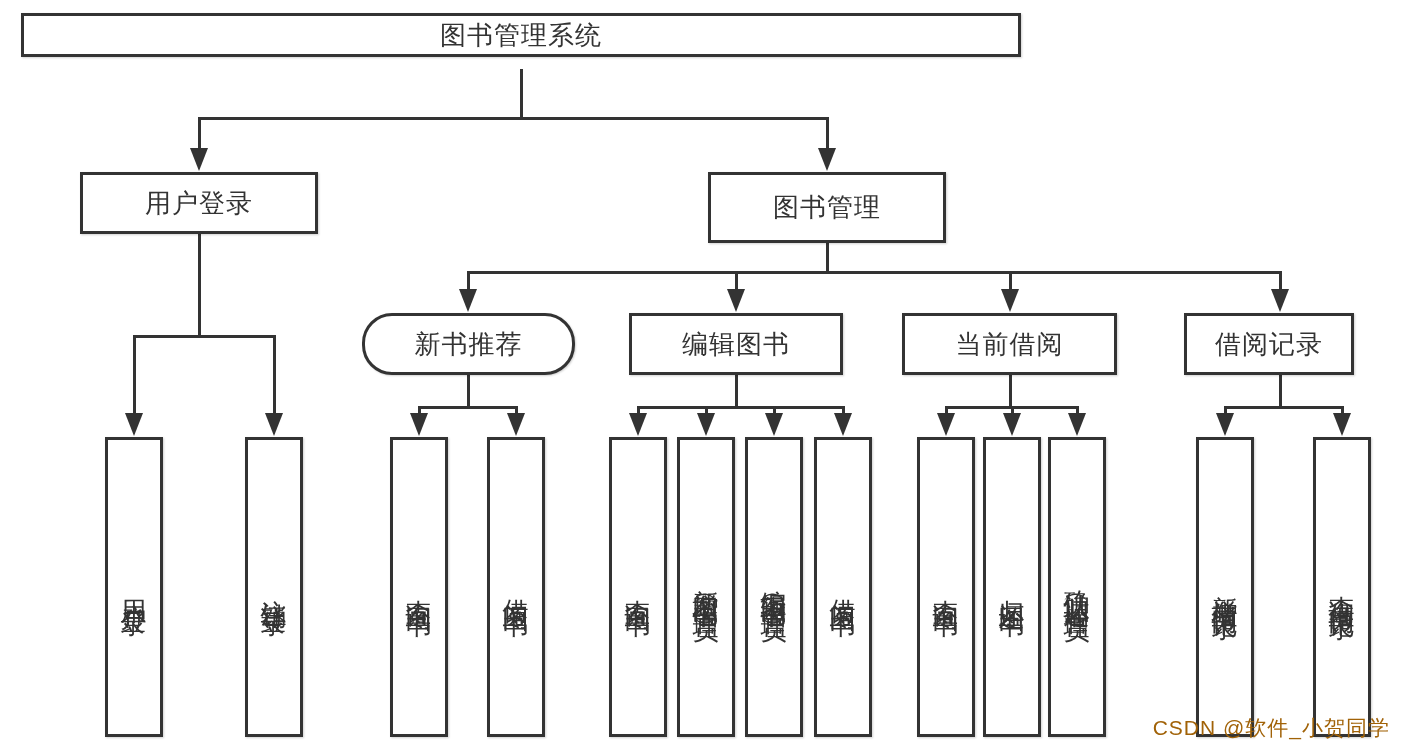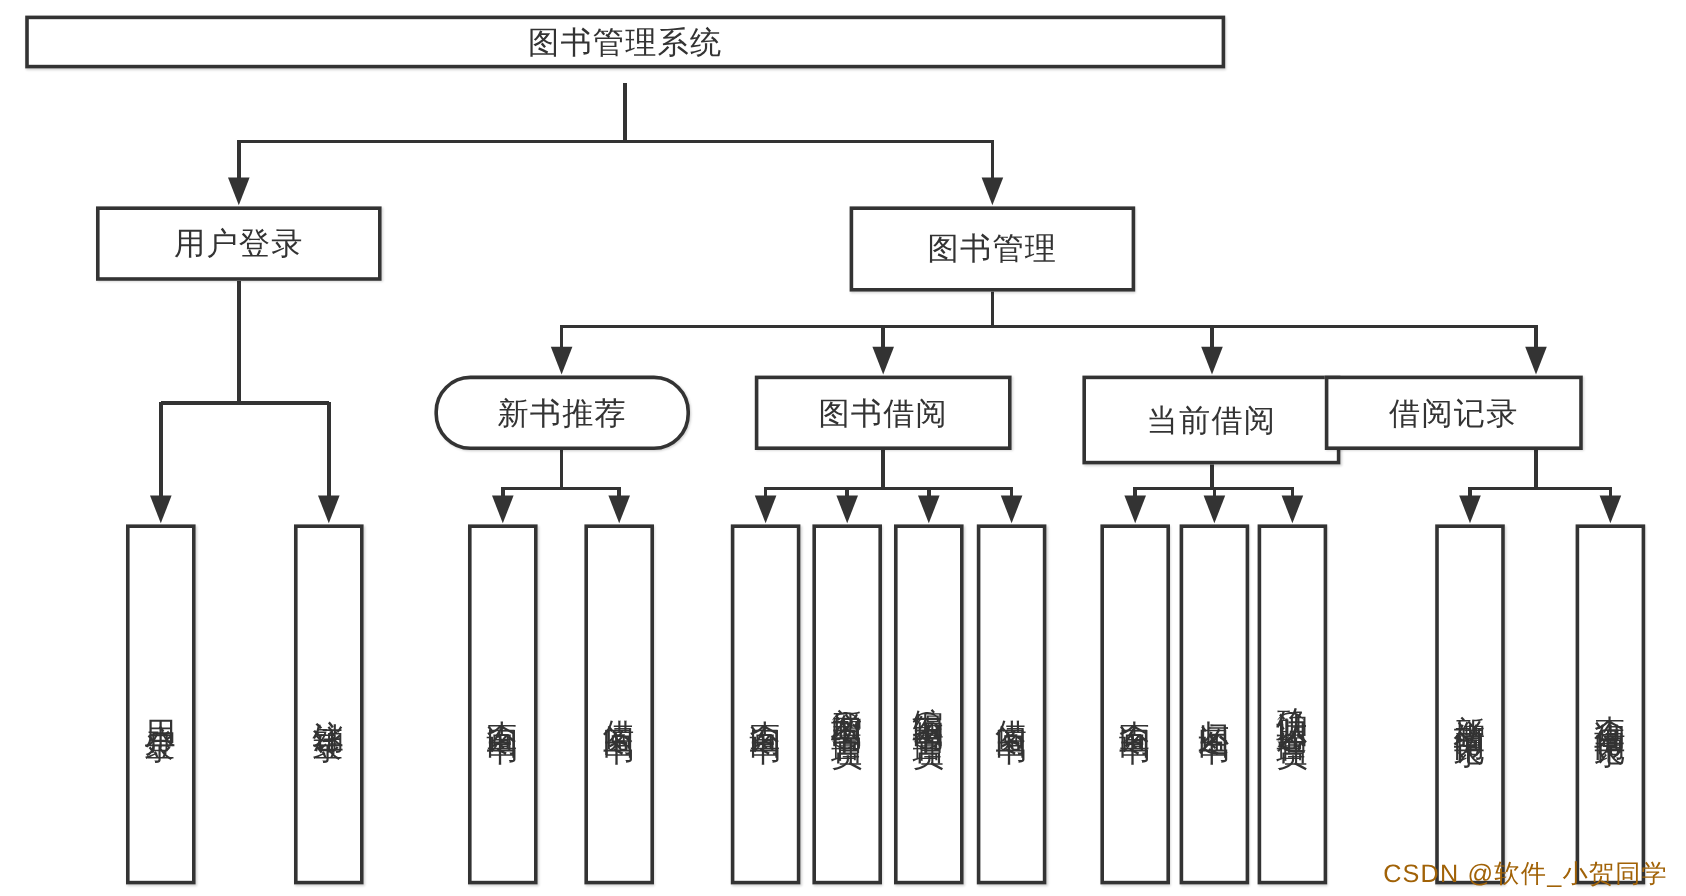--- a/index.html
+++ b/index.html
@@ -117,23 +117,23 @@
       <polygon points="1333,413 1351,413 1342,436"></polygon>
     </g>
   </svg>
 
   <div class="box h-box" style="left:21px; top:13px; width:1000px; height:44px;">图书管理系统</div>
 
   <div class="box h-box" style="left:80px; top:172px; width:238px; height:62px;">用户登录</div>
   <div class="box h-box" style="left:708px; top:172px; width:238px; height:71px;">图书管理</div>
 
   <div class="box h-box" style="left:362px; top:313px; width:213px; height:62px;border-radius:30px;">新书推荐</div>
-  <div class="box h-box" style="left:629px; top:313px; width:214px; height:62px;">图书借阅</div>
-  <div class="box h-box" style="left:902px; top:313px; width:215px; height:74px;">当前借阅</div>
-  <div class="box h-box" style="left:1104px; top:313px; width:215px; height:62px;">借阅记录</div>
+  <div class="box h-box" style="left:629px; top:313px; width:214px; height:62px;">编辑图书</div>
+  <div class="box h-box" style="left:902px; top:313px; width:215px; height:62px;">当前借阅</div>
+  <div class="box h-box" style="left:1184px; top:313px; width:170px; height:62px;">借阅记录</div>
 
   <div class="box v-box" style="left:105px; top:437px; width:58px; height:300px;">用户登录</div>
   <div class="box v-box" style="left:245px; top:437px; width:58px; height:300px;">注销登录</div>
 
   <div class="box v-box" style="left:390px; top:437px; width:58px; height:300px;">查询图书</div>
   <div class="box v-box" style="left:487px; top:437px; width:58px; height:300px;">借阅图书</div>
 
   <div class="box v-box" style="left:609px; top:437px; width:58px; height:300px;">查询图书</div>
   <div class="box v-box" style="left:677px; top:437px; width:58px; height:300px;">新增图书（管理员）</div>
   <div class="box v-box" style="left:745px; top:437px; width:58px; height:300px;">编辑图书（管理员）</div>

